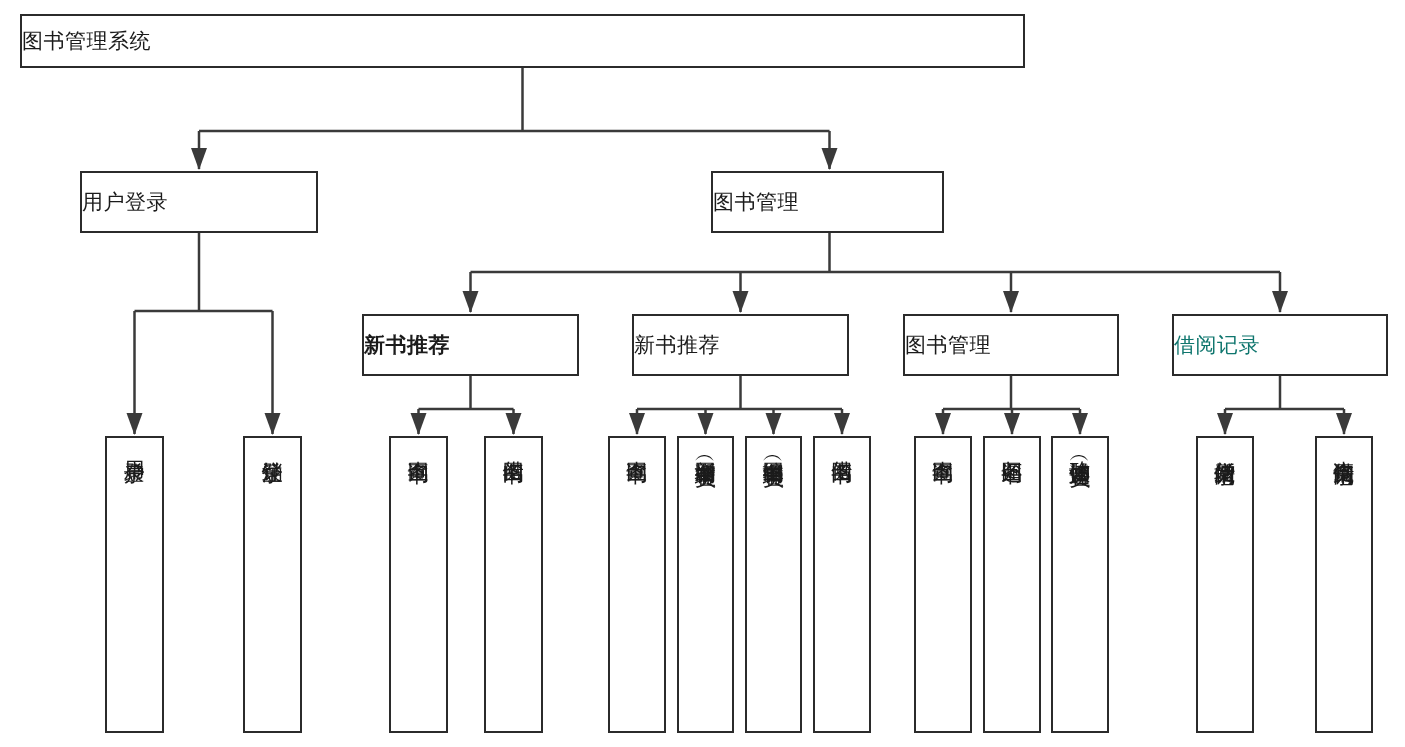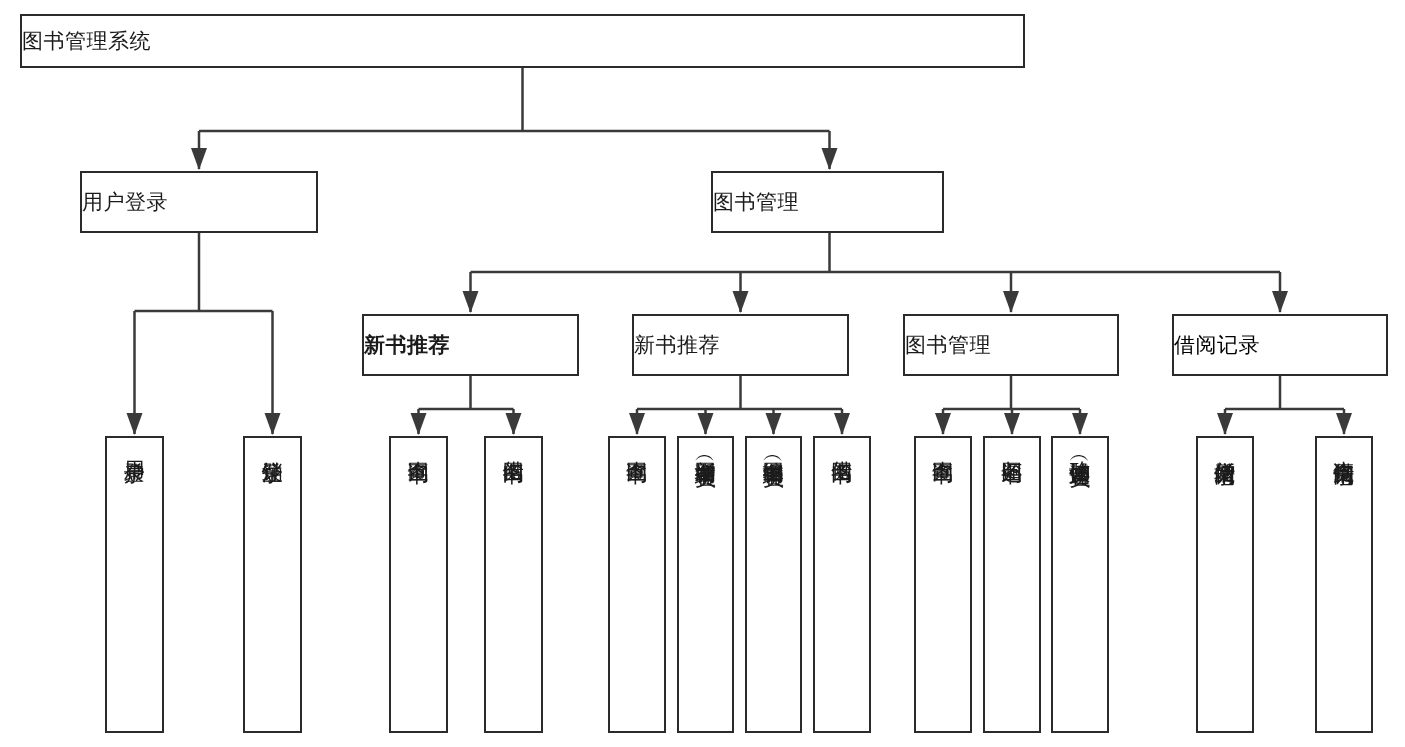--- a/index.html
+++ b/index.html
@@ -139,21 +139,21 @@
       <div class="node-box horizontal" style="left: 362px; top: 314px; width: 217px; height: 62px; border-color: rgb(43, 43, 43); background: rgb(255, 255, 255); font-weight: bold;">
         <span class="node-label" style="color: rgb(27, 27, 27);">新书推荐</span>
       </div>
       <div class="node-box horizontal" style="left: 632px; top: 314px; width: 217px; height: 62px; border-color: rgb(43, 43, 43); background: rgb(255, 255, 255);">
         <span class="node-label" style="color: rgb(27, 27, 27);">新书推荐</span>
       </div>
       <div class="node-box horizontal" style="left: 903px; top: 314px; width: 216px; height: 62px; border-color: rgb(43, 43, 43); background: rgb(255, 255, 255);">
         <span class="node-label" style="color: rgb(27, 27, 27);">图书管理</span>
       </div>
       <div class="node-box horizontal" style="left: 1172px; top: 314px; width: 216px; height: 62px; border-color: rgb(43, 43, 43); background: rgb(255, 255, 255);">
-        <span class="node-label" style="color: #000000;">借阅记录</span>
+        <span class="node-label" style="color: #0f766e;">借阅记录</span>
       </div>
       <div class="node-box vertical" style="left: 105px; top: 436px; width: 59px; height: 297px; border-color: rgb(43, 43, 43); background: rgb(255, 255, 255);">
         <span class="node-label" style="color: rgb(27, 27, 27);">用户登录</span>
       </div>
       <div class="node-box vertical" style="left: 243px; top: 436px; width: 59px; height: 297px; border-color: rgb(43, 43, 43); background: rgb(255, 255, 255);">
         <span class="node-label" style="color: rgb(27, 27, 27);">注销登录</span>
       </div>
       <div class="node-box vertical" style="left: 389px; top: 436px; width: 59px; height: 297px; border-color: rgb(43, 43, 43); background: rgb(255, 255, 255);">
         <span class="node-label" style="color: rgb(27, 27, 27);">查询图书</span>
       </div>

